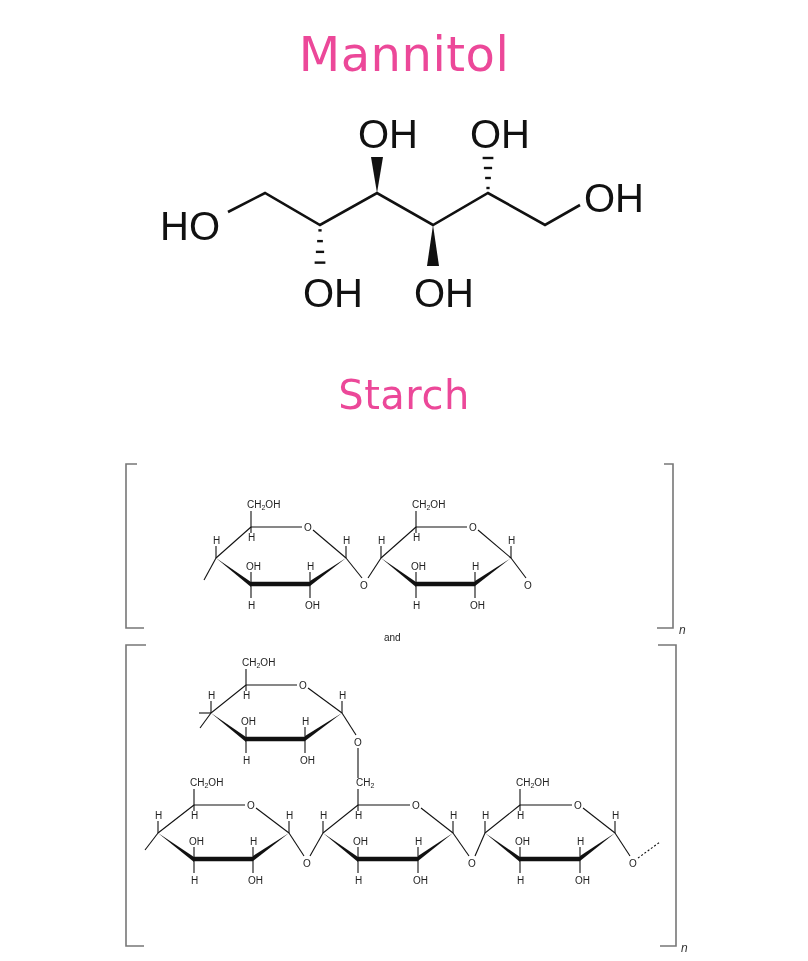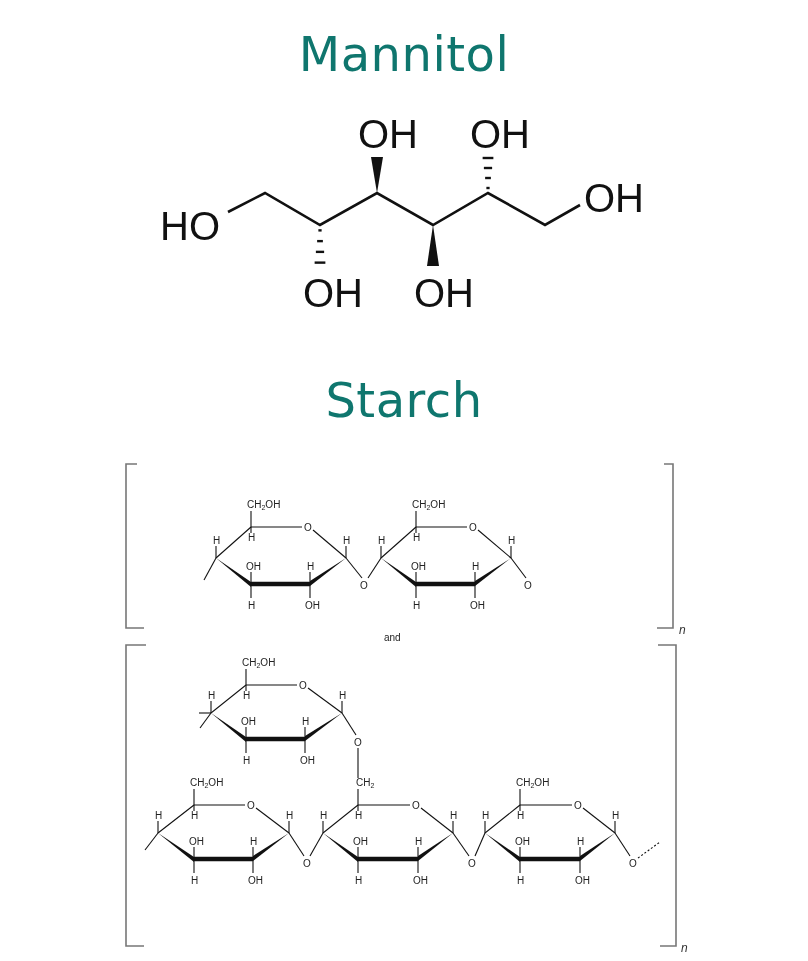--- a/index.html
+++ b/index.html
@@ -1,19 +1,19 @@
 <!DOCTYPE html>
 <html><head>
 <meta charset="utf-8">
 <style>
   html, body { margin: 0; padding: 0; background: #ffffff; }
   body { width: 808px; height: 961px; position: relative; overflow: hidden; font-family: "Liberation Sans", sans-serif; }
-  .title { position: absolute; left: 0; width: 808px; text-align: center; color: #0f766e; font-family: "DejaVu Sans", sans-serif; font-weight: normal; margin: 0; }
+  .title { position: absolute; left: 0; width: 808px; text-align: center; color: #ec4899; font-family: "DejaVu Sans", sans-serif; font-weight: normal; margin: 0; }
   #mannitol-title { top: 26px; font-size: 48px; letter-spacing: 0.5px; }
-  #starch-title { top: 372px; font-size: 48px; letter-spacing: 0.5px; }
+  #starch-title { top: 372px; font-size: 40px; letter-spacing: 0.5px; }
   svg { position: absolute; left: 0; top: 0; }
   .big { font-family: "Liberation Sans", sans-serif; font-size: 40px; fill: #111; }
   .small { font-family: "Liberation Sans", sans-serif; font-size: 10px; fill: #222; }
   .sub { font-size: 7px; }
   .italic { font-style: italic; font-size: 12px; fill: #333; }
 </style>
 </head>
 <body>
 
 <h1 id="mannitol-title" class="title">Mannitol</h1>

